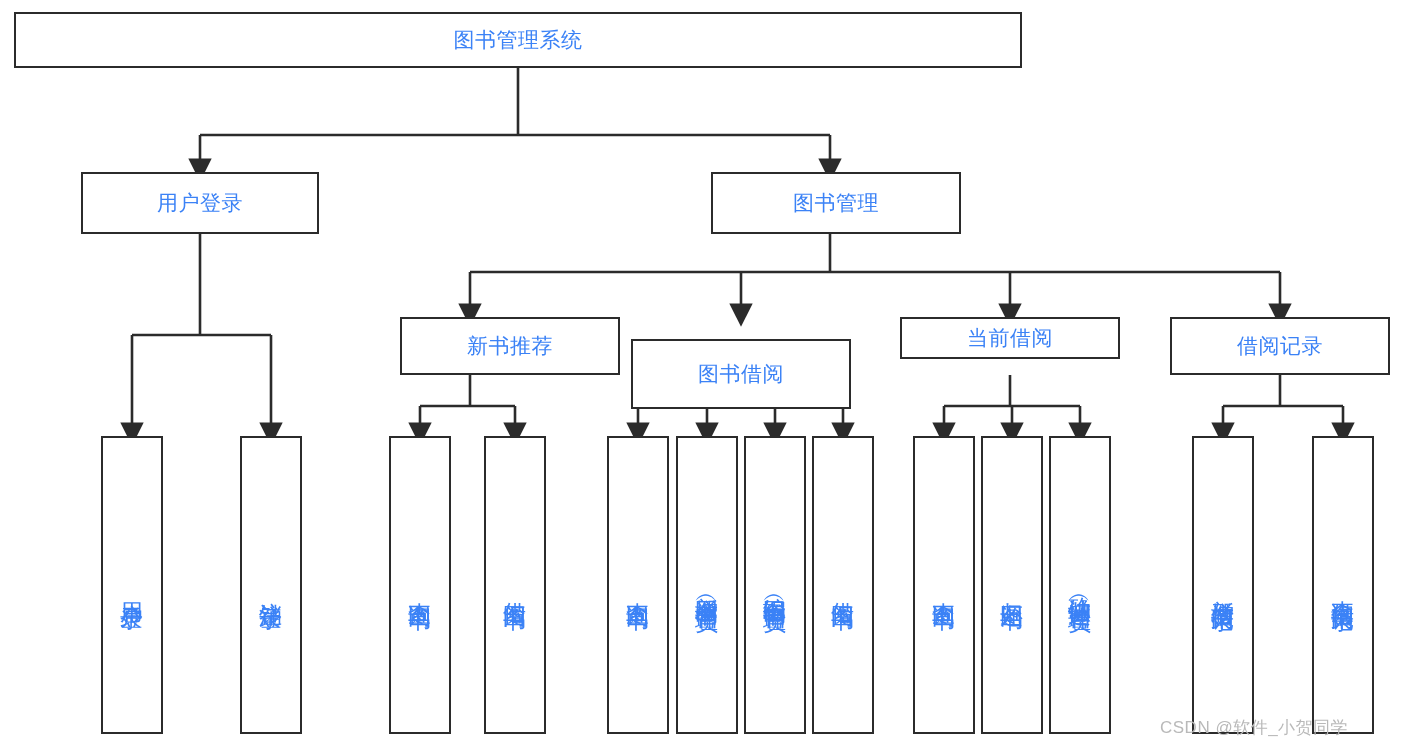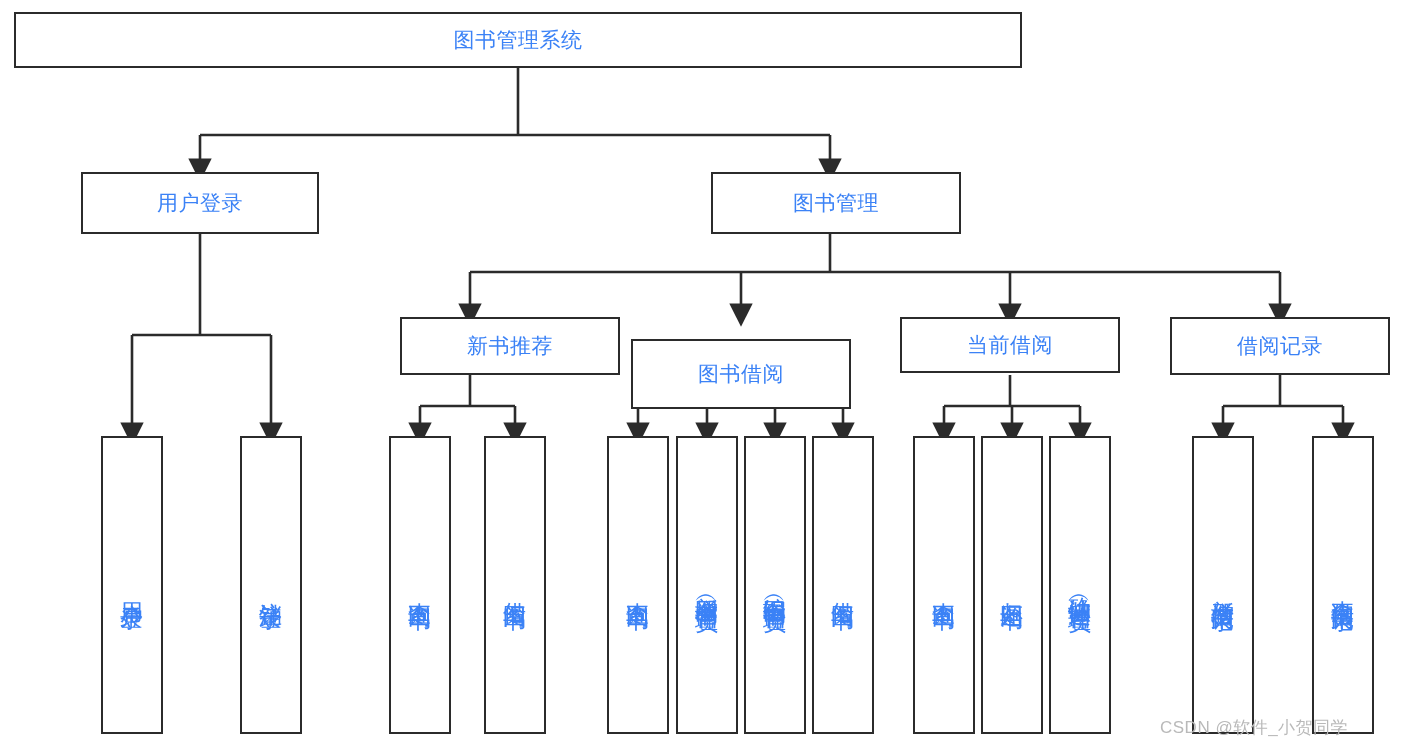--- a/index.html
+++ b/index.html
@@ -117,21 +117,21 @@
       </div>
       <div class="node-box horizontal" style="left: 711px; top: 172px; width: 250px; height: 62px;">
         <span class="node-label">图书管理</span>
       </div>
       <div class="node-box horizontal" style="left: 360px; top: 317px; width: 220px; height: 58px; margin-left: 40px;">
         <span class="node-label">新书推荐</span>
       </div>
       <div class="node-box horizontal" style="left: 631px; top: 331px; width: 220px; height: 70px; margin-top: 8px;">
         <span class="node-label">图书借阅</span>
       </div>
-      <div class="node-box horizontal" style="left: 900px; top: 317px; width: 220px; height: 56px;">
+      <div class="node-box horizontal" style="left: 900px; top: 317px; width: 220px; height: 42px;">
         <span class="node-label">当前借阅</span>
       </div>
       <div class="node-box horizontal" style="left: 1170px; top: 317px; width: 220px; height: 58px; text-align: right;">
         <span class="node-label">借阅记录</span>
       </div>
       <div class="node-box vertical" style="left: 101px; top: 436px; width: 62px; height: 298px;">
         <span class="node-label">用户登录</span>
       </div>
       <div class="node-box vertical" style="left: 240px; top: 436px; width: 62px; height: 298px;">
         <span class="node-label">注销登录</span>

